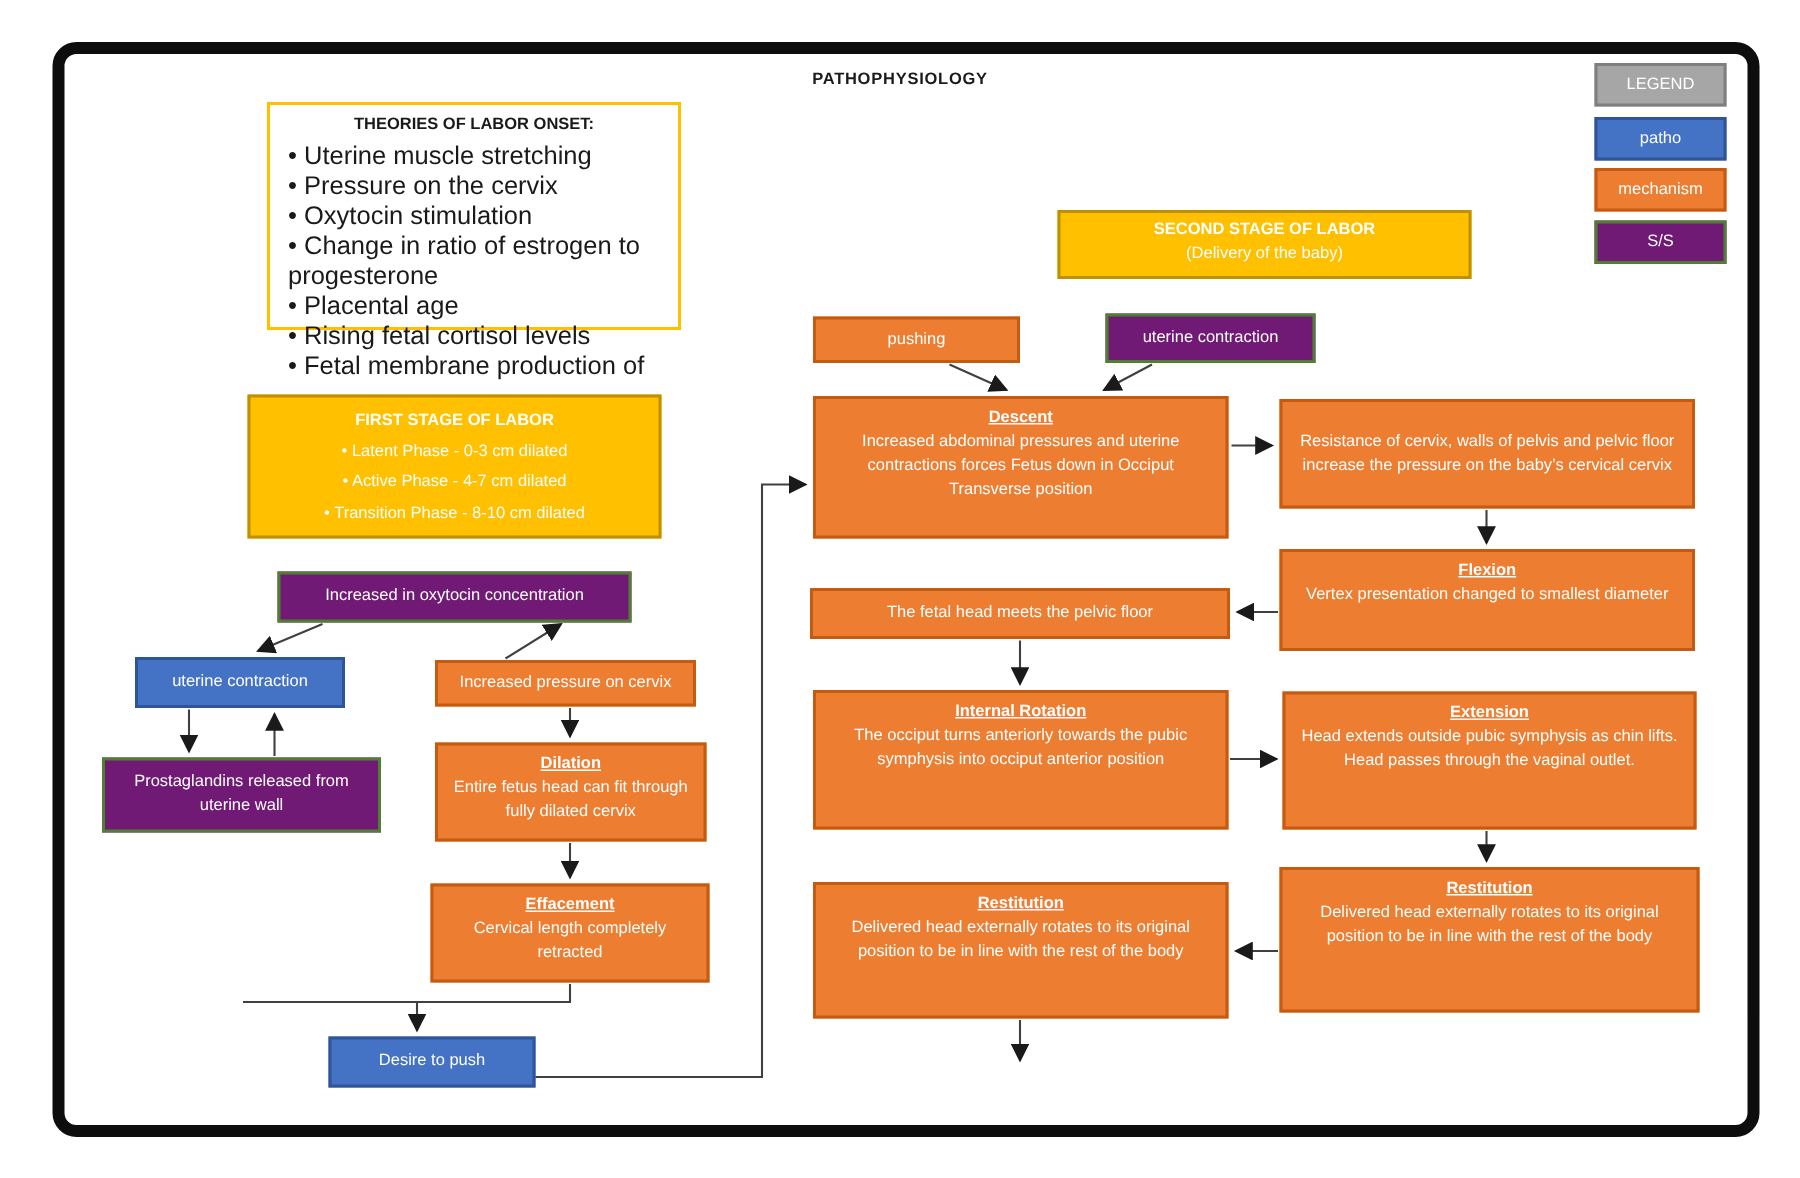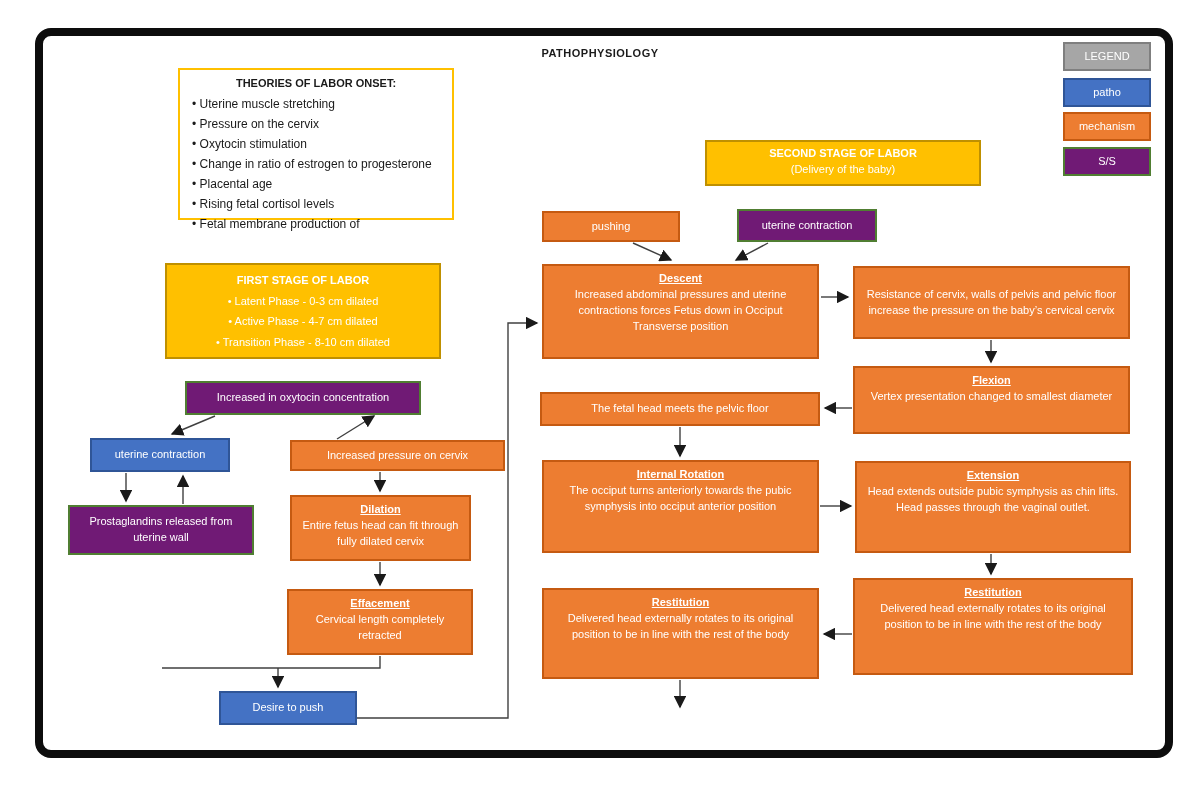--- a/index.html
+++ b/index.html
@@ -16,21 +16,21 @@
   .orange{background:#ED7D31;border-color:#C55A11;}
   .green{background:#701a75;border-color:#507E32;}
   .blue{background:#4472C4;border-color:#2F5597;}
   .yellow{background:#FFC000;border-color:#BF9000;}
   .gray{background:#A6A6A6;border-color:#7F7F7F;}
   .white{background:#ffffff;border-color:#FFC000;color:#1a1a1a;}
   .hd{font-weight:bold;text-decoration:underline;}
   .pad{padding:5px 8px;}
   .theories-title{font-weight:bold;text-align:center;padding-top:6px;font-size:11px;}
   .theories-list{margin:2px 0 4px 0;padding:0 8px 0 12px;list-style:none;text-align:left;
-                 font-size:12px;line-height:20px;width:240px;}
+                 font-size:17px;line-height:20px;width:240px;}
   .theories-list li:before{content:"\2022  ";}
   .stage-title{font-weight:bold;padding-top:8px;font-size:11px;}
   .stage-list{margin:2px 0 0 0;padding:0;list-style:none;font-size:11px;line-height:20.5px;}
   .stage-list li:before{content:"\2022  ";}
   .subline{font-size:11px;}
 </style>
 </head>
 <body>
 
 <div class="canvas">
@@ -61,21 +61,21 @@
     <div class="stage-title">FIRST STAGE OF LABOR</div>
     <ul class="stage-list">
       <li>Latent Phase - 0-3 cm dilated</li>
       <li>Active Phase - 4-7 cm dilated</li>
       <li>Transition Phase - 8-10 cm dilated</li>
     </ul>
   </div>
 
   <div class="bx green cen" style="left:185px;top:381px;width:236px;height:34px;">Increased in oxytocin concentration</div>
   <div class="bx blue cen" style="left:90px;top:438px;width:140px;height:34px;">uterine contraction</div>
-  <div class="bx orange cen" style="left:290px;top:440px;width:215px;height:31px;">Increased pressure on cervix</div>
+  <div class="bx orange cen" style="left:290px;top:440px;width:174px;height:31px;">Increased pressure on cervix</div>
   <div class="bx green cen pad" style="left:68px;top:505px;width:186px;height:50px;">Prostaglandins released from uterine wall</div>
 
   <div class="bx orange pad" style="left:290px;top:495px;width:181px;height:66px;">
     <div class="hd">Dilation</div>
     <div>Entire fetus head can fit through fully dilated cervix</div>
   </div>
 
   <div class="bx orange pad" style="left:287px;top:589px;width:186px;height:66px;">
     <div class="hd">Effacement</div>
     <div>Cervical length completely retracted</div>

